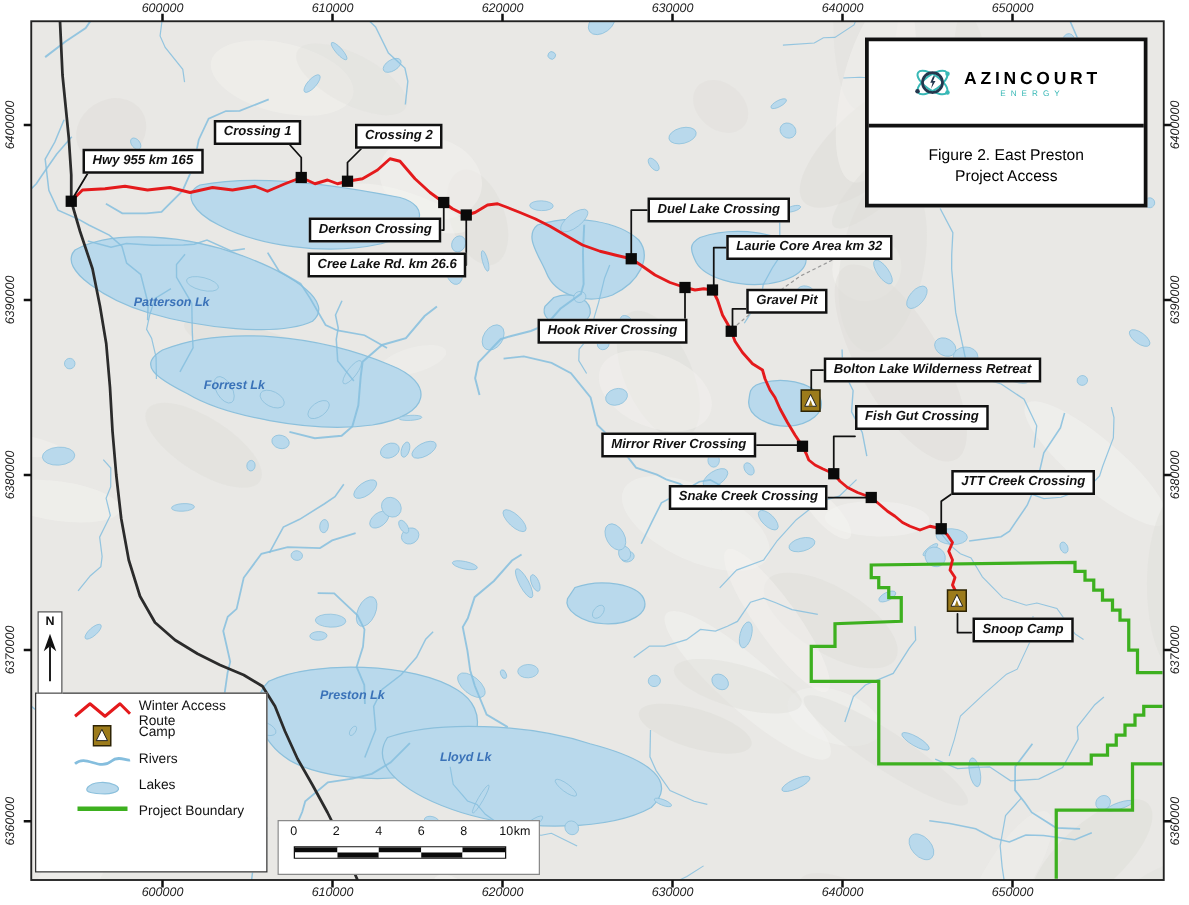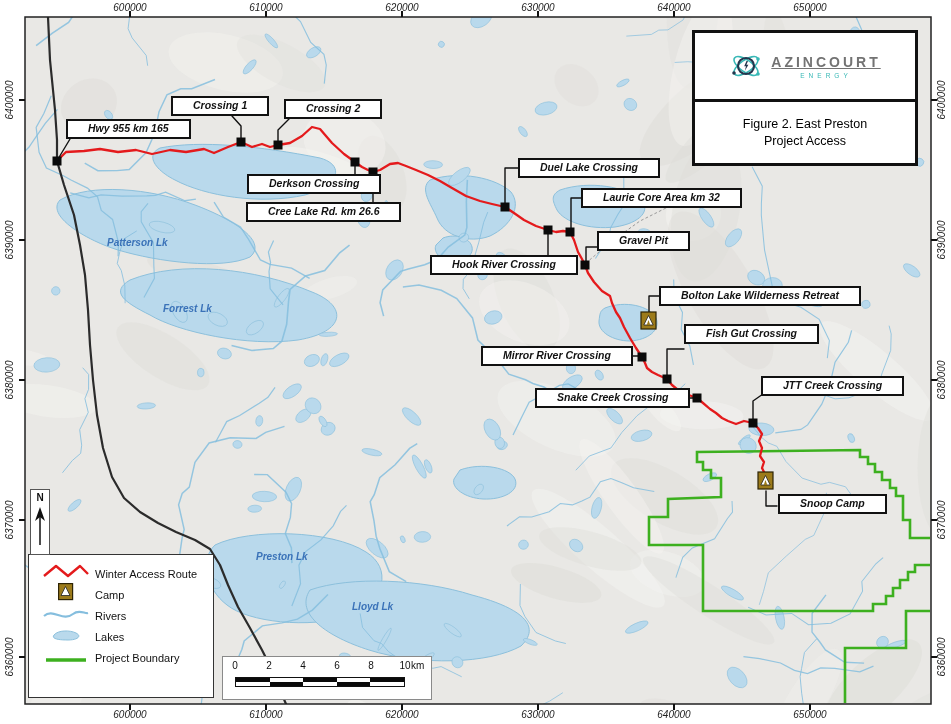--- a/index.html
+++ b/index.html
@@ -4,36 +4,36 @@
 <style>
   html,body{margin:0;padding:0;background:#ffffff;}
   #fig{position:relative;width:951px;height:724px;background:#fff;overflow:hidden;
        font-family:"Liberation Sans",sans-serif;}
   #mapsvg{position:absolute;left:0;top:0;z-index:1;}
   .axis-label{position:absolute;font-style:italic;font-size:10px;color:#222;
       transform:translate(-50%,-50%);white-space:nowrap;z-index:2;}
   .axis-label.vert{transform:translate(-50%,-50%) rotate(-90deg);}
   .tick{position:absolute;background:#111;z-index:2;}
   .map-label{position:absolute;background:#fff;border:2px solid #111;
-      padding:2px 20px;font-size:10.5px;font-weight:bold;font-style:italic;
+      padding:2px 6px;font-size:10.5px;font-weight:bold;font-style:italic;
       color:#111;white-space:nowrap;z-index:3;line-height:1.1;}
   .lake-label{position:absolute;color:#3a72b8;font-style:italic;font-weight:600;
       font-size:10px;white-space:nowrap;z-index:2;}
   #title-box{position:absolute;left:692px;top:30px;width:220px;height:130px;
       background:#fff;border:3px solid #111;z-index:4;display:flex;flex-direction:column;}
   #logo-row{flex:0 0 66px;border-bottom:3px solid #111;display:flex;
       align-items:center;justify-content:center;gap:8px;}
   #brand-text{display:flex;flex-direction:column;align-items:center;}
-  #brand-name{font-weight:bold;font-size:14px;letter-spacing:3px;color:#737373;text-decoration:underline;}
+  #brand-name{font-weight:bold;font-size:14px;letter-spacing:3px;color:#000000;}
   #brand-sub{font-size:6.5px;letter-spacing:4px;color:#38b8b6;margin-top:2px;}
   #fig-title{flex:1;display:flex;flex-direction:column;align-items:center;
       justify-content:center;font-size:12.5px;color:#000000;line-height:1.35;}
   #legend{position:absolute;left:28px;top:554px;width:184px;height:138px;
       background:#fff;border:1.5px solid #333;z-index:4;padding:4px 0 0 0;}
-  .legend-row{display:flex;align-items:flex-end;height:21px;padding-left:8px;}
+  .legend-row{display:flex;align-items:flex-start;height:21px;padding-left:24px;}
   .legend-sym{width:58px;display:flex;align-items:center;justify-content:center;}
   .legend-txt{font-size:11px;color:#111;}
   #scalebar{position:absolute;left:222px;top:656px;width:208px;height:42px;
       background:#fff;border:1px solid #8a8a8a;z-index:4;}
   .sb-num{position:absolute;top:3px;font-size:10px;color:#111;transform:translateX(-50%);}
   #sb-bar{position:absolute;left:12px;top:20px;width:170px;height:10px;
       border:1px solid #111;box-sizing:border-box;}
   .sb-row{display:flex;height:4px;}
   .sb-cell{width:34px;height:4px;}
   #sb-unit{position:absolute;left:188px;top:3px;font-size:10px;color:#111;}

